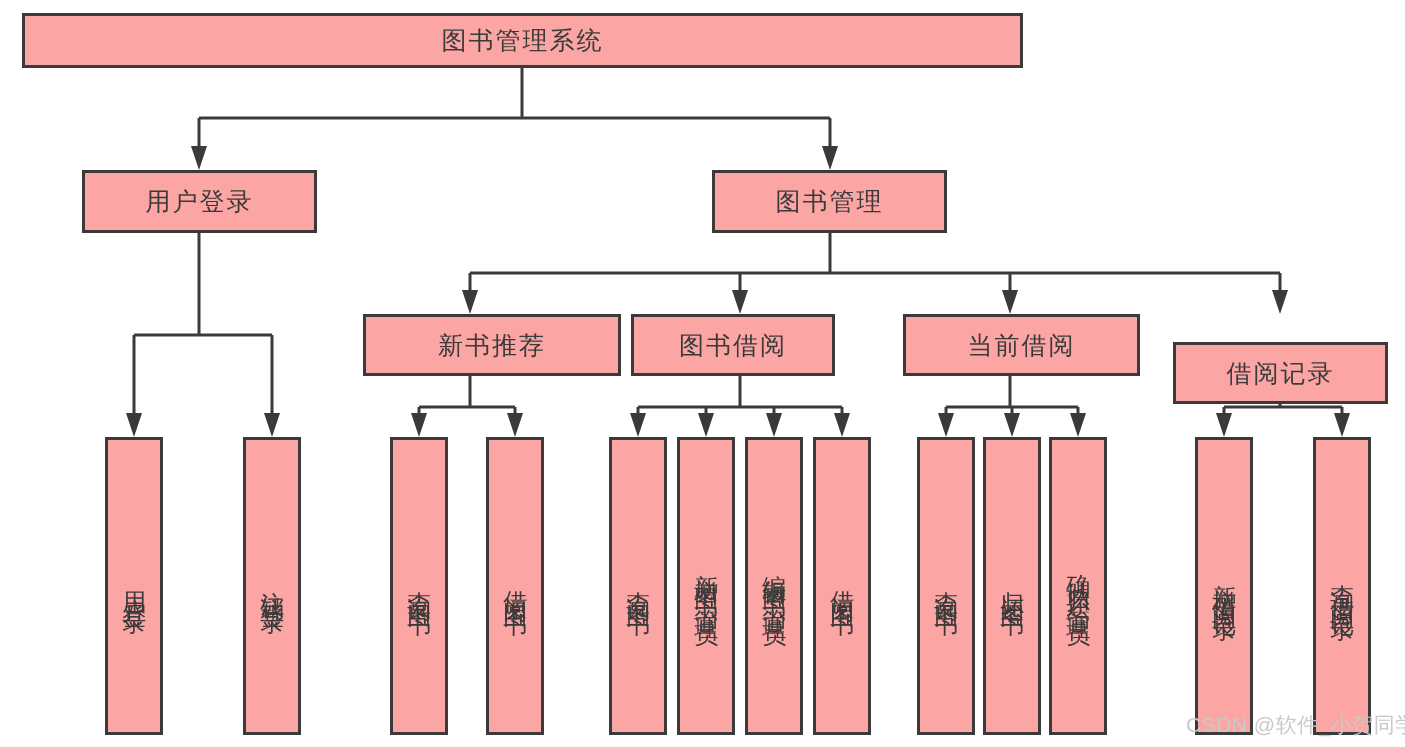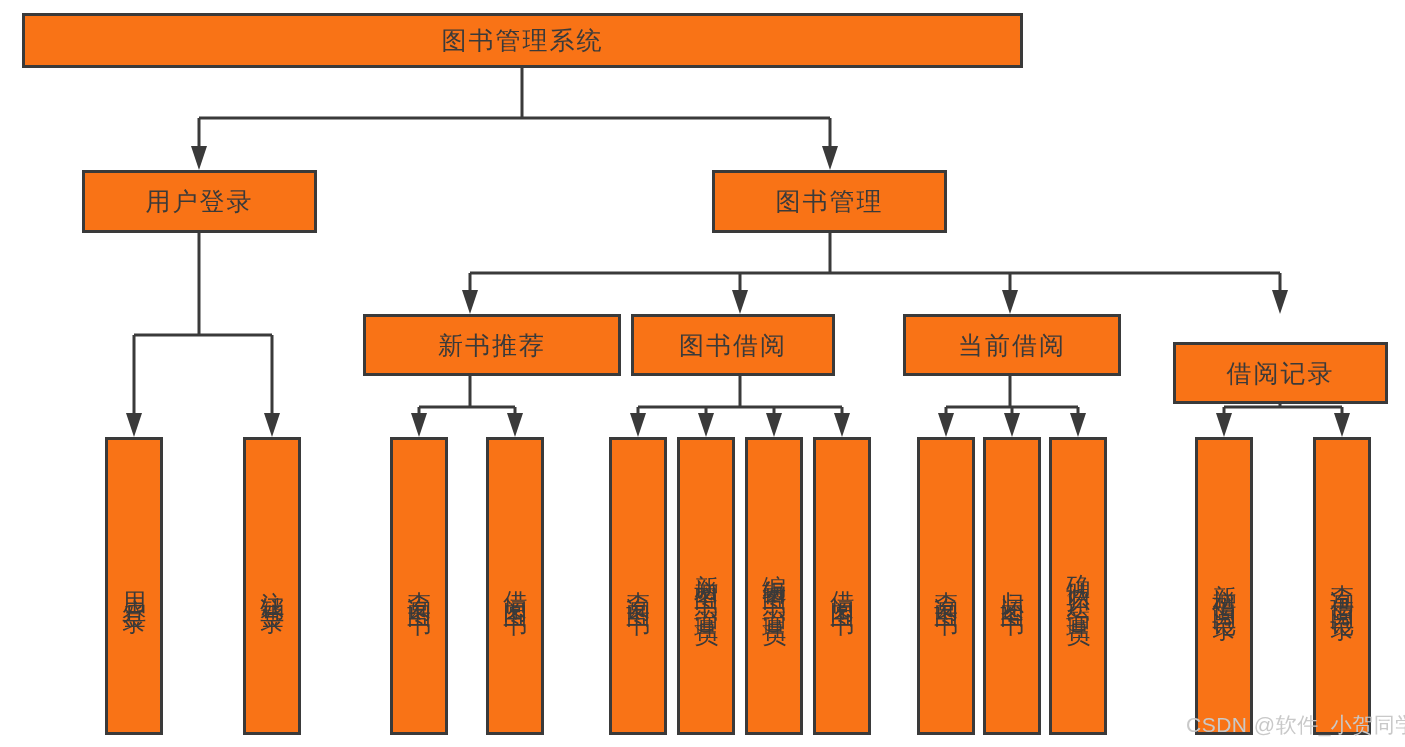--- a/index.html
+++ b/index.html
@@ -13,21 +13,21 @@
   .connectors { position: absolute; top: 0; left: 0; }
   .connectors path {
     stroke: var(--line, #3a3a3a);
     stroke-width: 3;
     fill: none;
   }
   .connectors polygon { fill: var(--line, #3a3a3a); }
   .node {
     position: absolute;
     border: 3px solid var(--box_border, #3a3a3a);
-    background: #f97316;
+    background: #fca5a5;
     color: var(--text, #3a3a3a);
     display: flex;
     align-items: center;
     justify-content: center;
     text-align: center;
   }
   .node.h { font-size: 25px; letter-spacing: 2px; white-space: nowrap; }
   .node.v .v-text {
     writing-mode: vertical-rl;
     text-orientation: mixed;
@@ -35,21 +35,21 @@
     letter-spacing: 7px;
     line-height: 1.1;
     white-space: nowrap;
   }
   
   .n-root  { left: 22px;  top: 13px;  width: 1001px; height: 55px; }
   .n-l2a   { left: 82px;  top: 170px; width: 235px;  height: 63px; }
   .n-l2b   { left: 712px; top: 170px; width: 235px;  height: 63px; }
   .n-l3a   { left: 363px; top: 314px; width: 258px;  height: 62px; }
   .n-l3b   { left: 631px; top: 314px; width: 204px;  height: 62px; }
-  .n-l3c   { left: 903px; top: 314px; width: 218px;  height: 62px; }
+  .n-l3c   { left: 903px; top: 314px; width: 237px;  height: 62px; }
   .n-l3d   { left: 1173px;top: 314px; width: 215px;  height: 62px; margin-top: 28px; }
   .leaf    { top: 437px; width: 58px; height: 298px; }
   .n-g1a { left: 105px; }  .n-g1b { left: 243px; }
   .n-g2a { left: 390px; }  .n-g2b { left: 486px; }
   .n-g3a { left: 609px; }  .n-g3b { left: 677px; }
   .n-g3c { left: 745px; }  .n-g3d { left: 813px; }
   .n-g4a { left: 917px; }  .n-g4b { left: 983px; }
   .n-g4c { left: 1049px; }
   .n-g5a { left: 1195px; } .n-g5b { left: 1313px; }
   .watermark {

